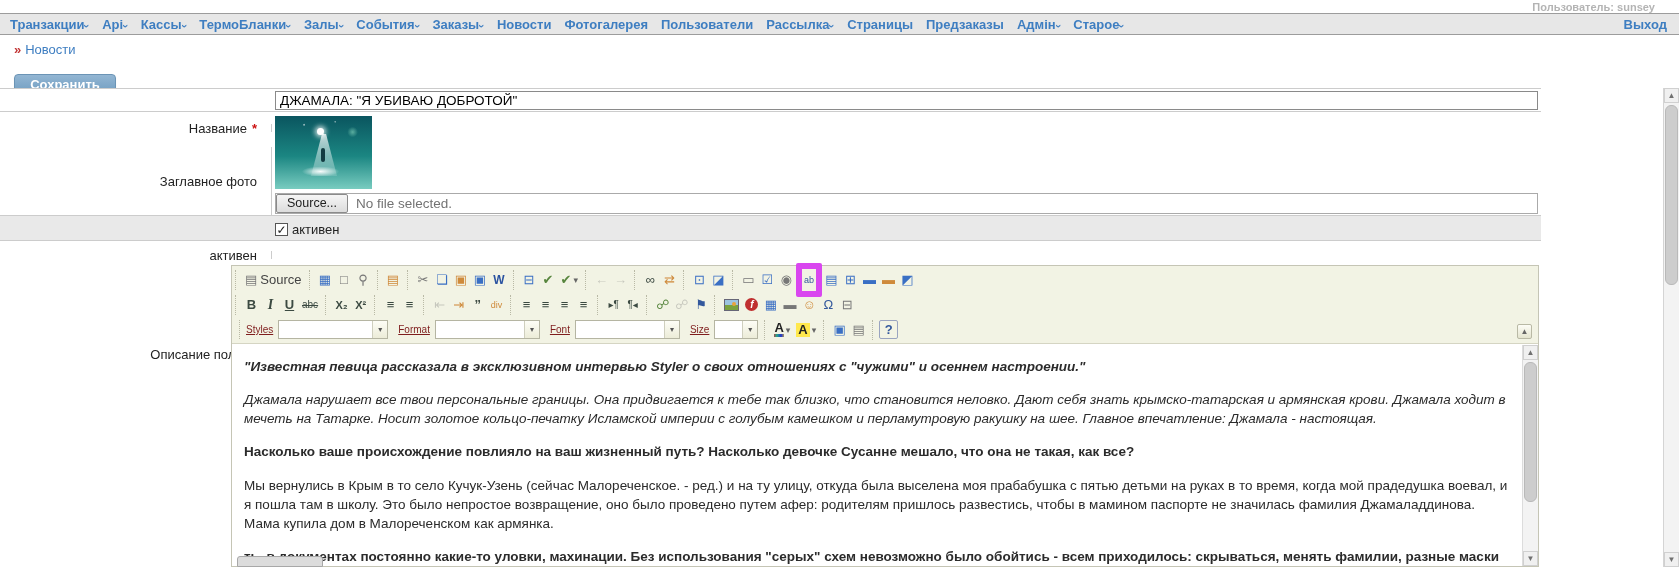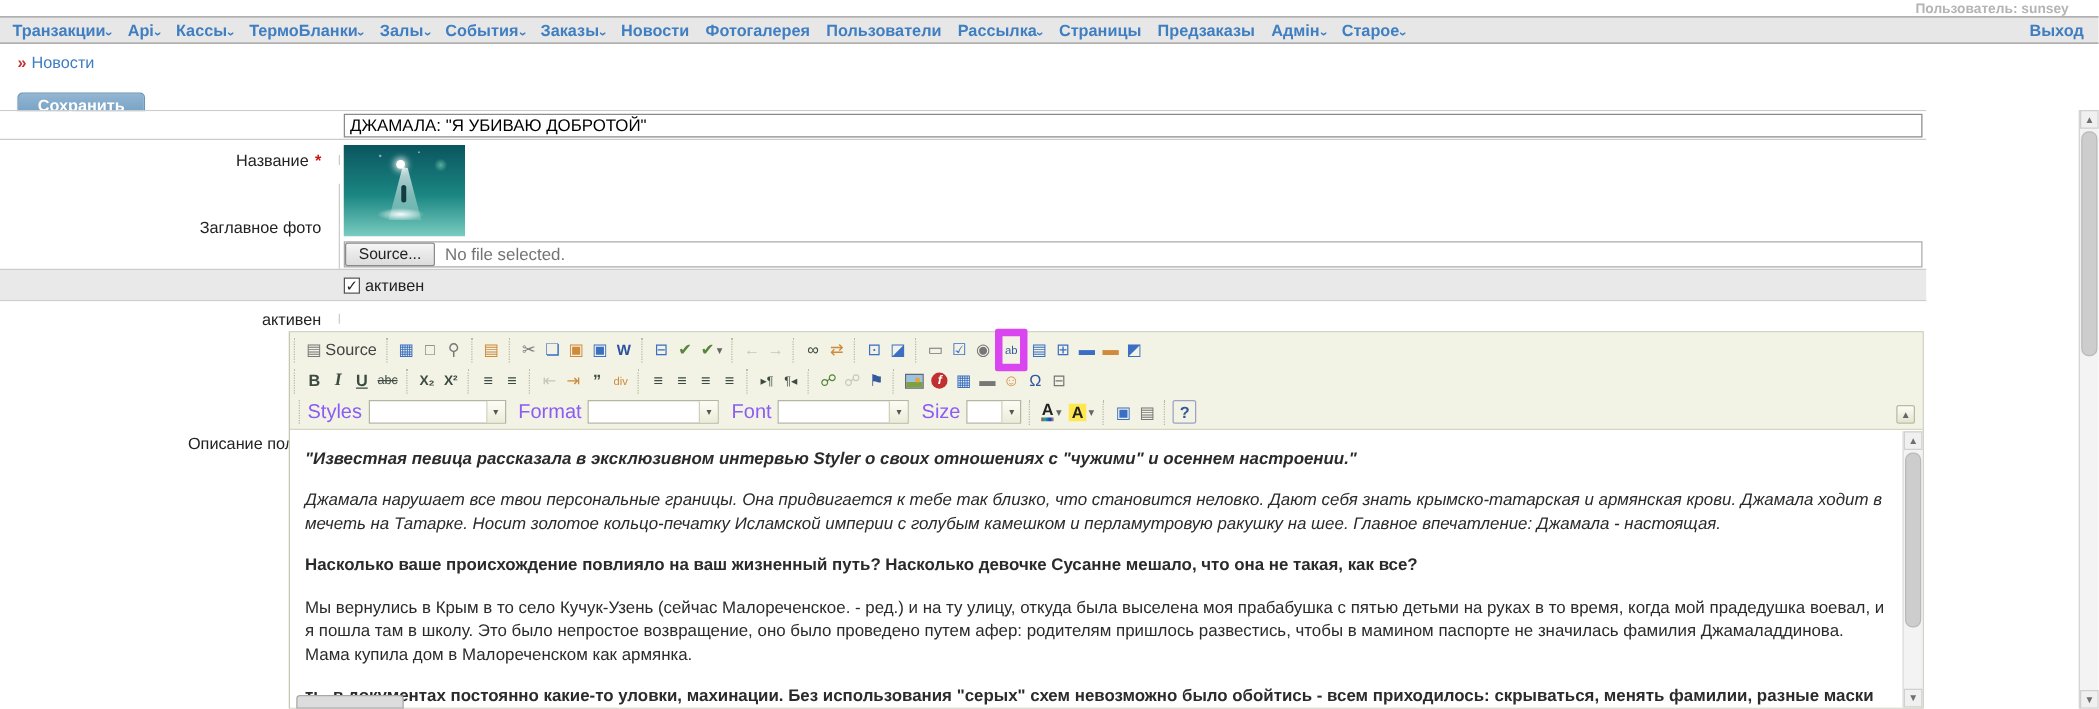--- a/index.html
+++ b/index.html
@@ -113,21 +113,21 @@
   .img-icon::after { content:""; position:absolute; right:2px; top:2px; width:4px; height:4px;
     border-radius:50%; background:#e8a33d; }
   .flash-icon { width:13px; height:13px; border-radius:50%; background:#c03030; color:#fff;
     font-style:italic; font-weight:bold; font-size:10px; display:inline-flex;
     align-items:center; justify-content:center; }
   .colorA { font-weight:bold; font-size:13px; color:#222; border-bottom:3px solid;
     border-image:linear-gradient(90deg,#d23,#2a8,#23c,#ec2) 1; line-height:12px; }
   .bgA { font-weight:bold; font-size:13px; color:#222; background:#ffe84d; padding:0 2px; line-height:14px; }
   .dd-arrow { font-size:9px; color:#666; margin-left:2px; }
   .sel-wrap { display:flex; align-items:center; margin:0 6px 0 4px; }
-  .sel-label { font-size:16px; color:#8b5cf6; margin-right:5px; }
+  .sel-label { font-size:10px; color:#7f1d1d; margin-right:5px;text-decoration:underline; }
   .sel-box { height:19px; background:#fff; border:1px solid #b5b5a2; display:flex;
     align-items:center; justify-content:flex-end; cursor:pointer; }
   .sel-box .sel-btn { width:15px; height:17px; border-left:1px solid #cfcfbe;
     background:linear-gradient(#fdfdf6,#ececd8); display:flex; align-items:center;
     justify-content:center; font-size:8px; color:#555; }
   .w-styles { width:110px; } .w-format { width:105px; } .w-font { width:105px; } .w-size { width:44px; }
   .collapse-btn { position:absolute; right:6px; bottom:4px; width:15px; height:15px;
     background:linear-gradient(#fdfdf6,#e4e4cf); border:1px solid #b9b9a5; border-radius:2px;
     font-size:8px; color:#666; display:flex; align-items:center; justify-content:center; cursor:pointer; }
 

